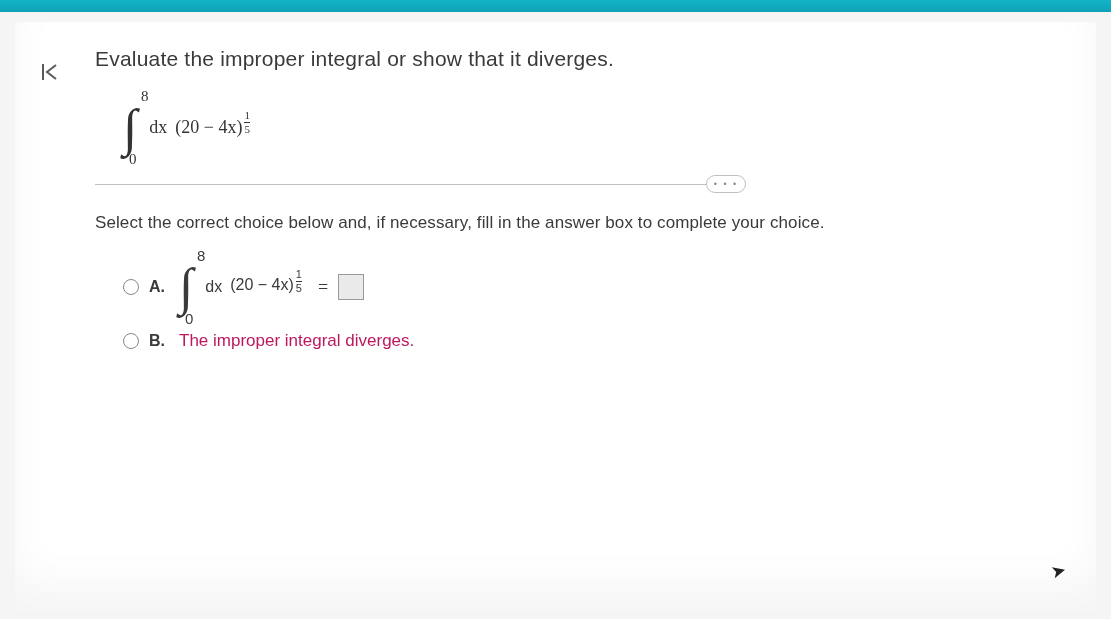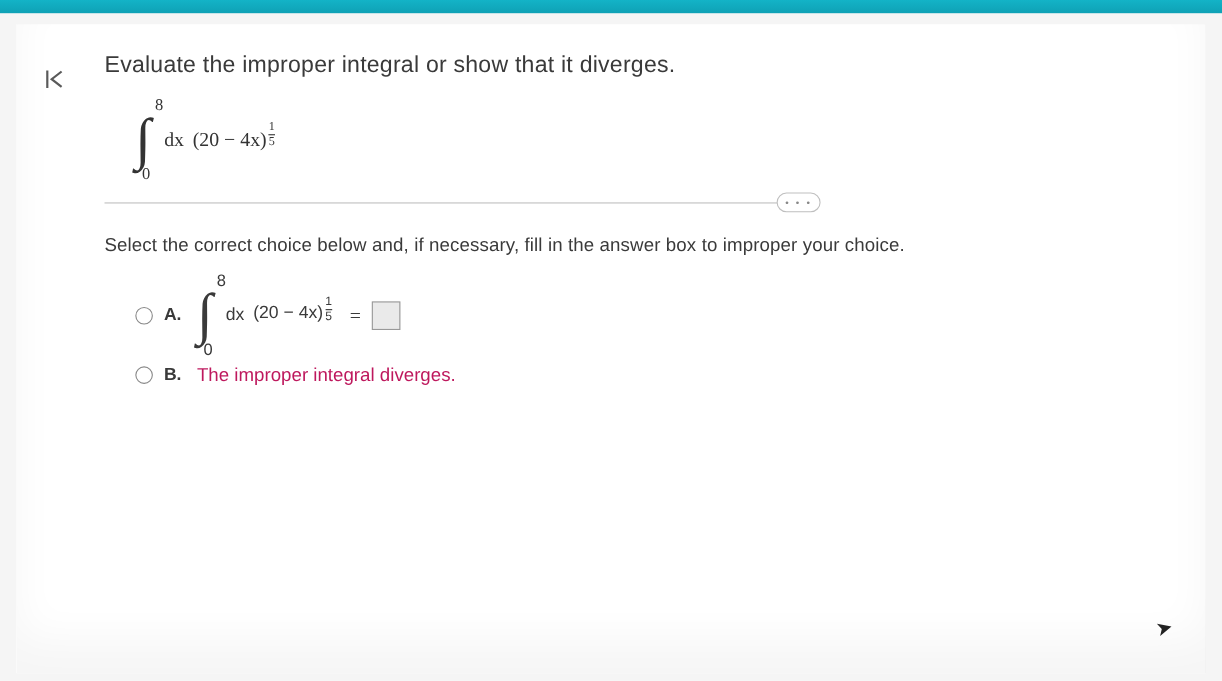--- a/index.html
+++ b/index.html
@@ -237,21 +237,21 @@
           </span>
         </span>
       </div>
     </div>
 
     <div class="divider-row">
       <hr class="hline">
       <div class="dots-pill">• • •</div>
     </div>
 
-    <div class="instruction">Select the correct choice below and, if necessary, fill in the answer box to improper your choice.</div>
+    <div class="instruction">Select the correct choice below and, if necessary, fill in the answer box to complete your choice.</div>
 
     <div class="choices">
 
       <div class="choice">
         <input type="radio" name="ans" class="radio" style="">
         <span class="choice-label">A.</span>
         <span class="integral-block">
           <span class="int-sym-wrap">
             <span class="int-upper">8</span>
             <span class="int-sym">∫</span>

